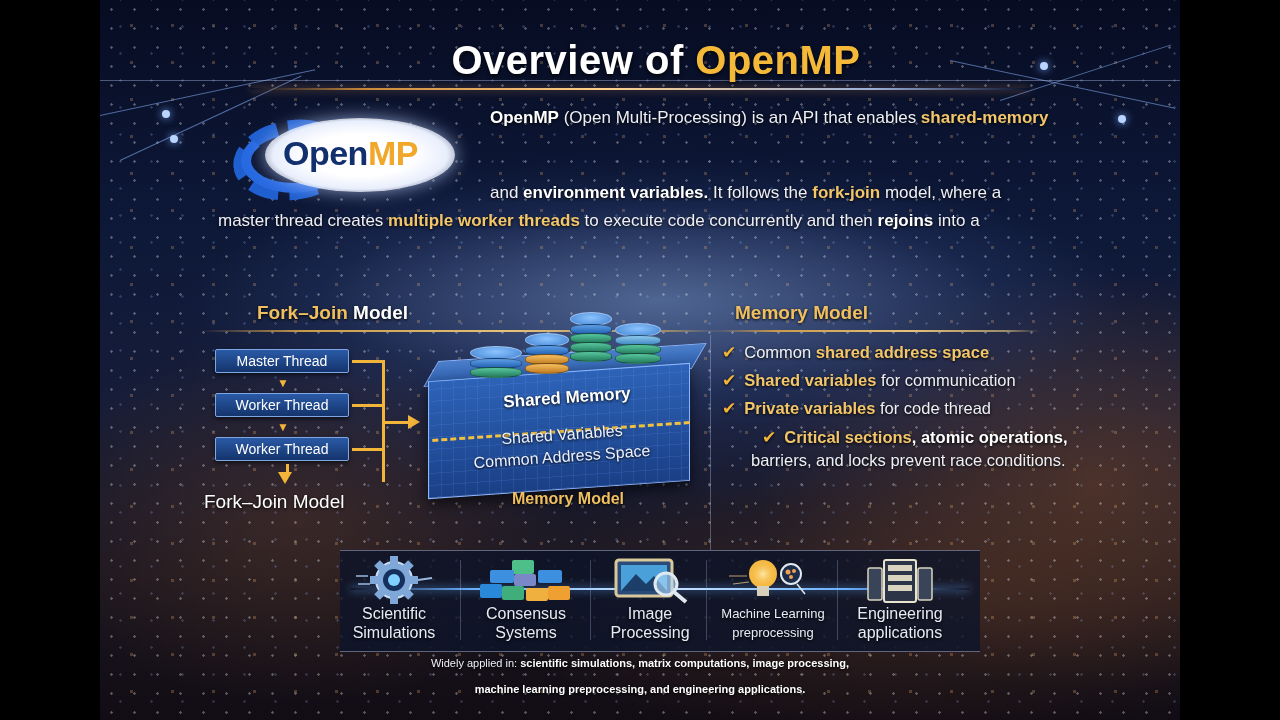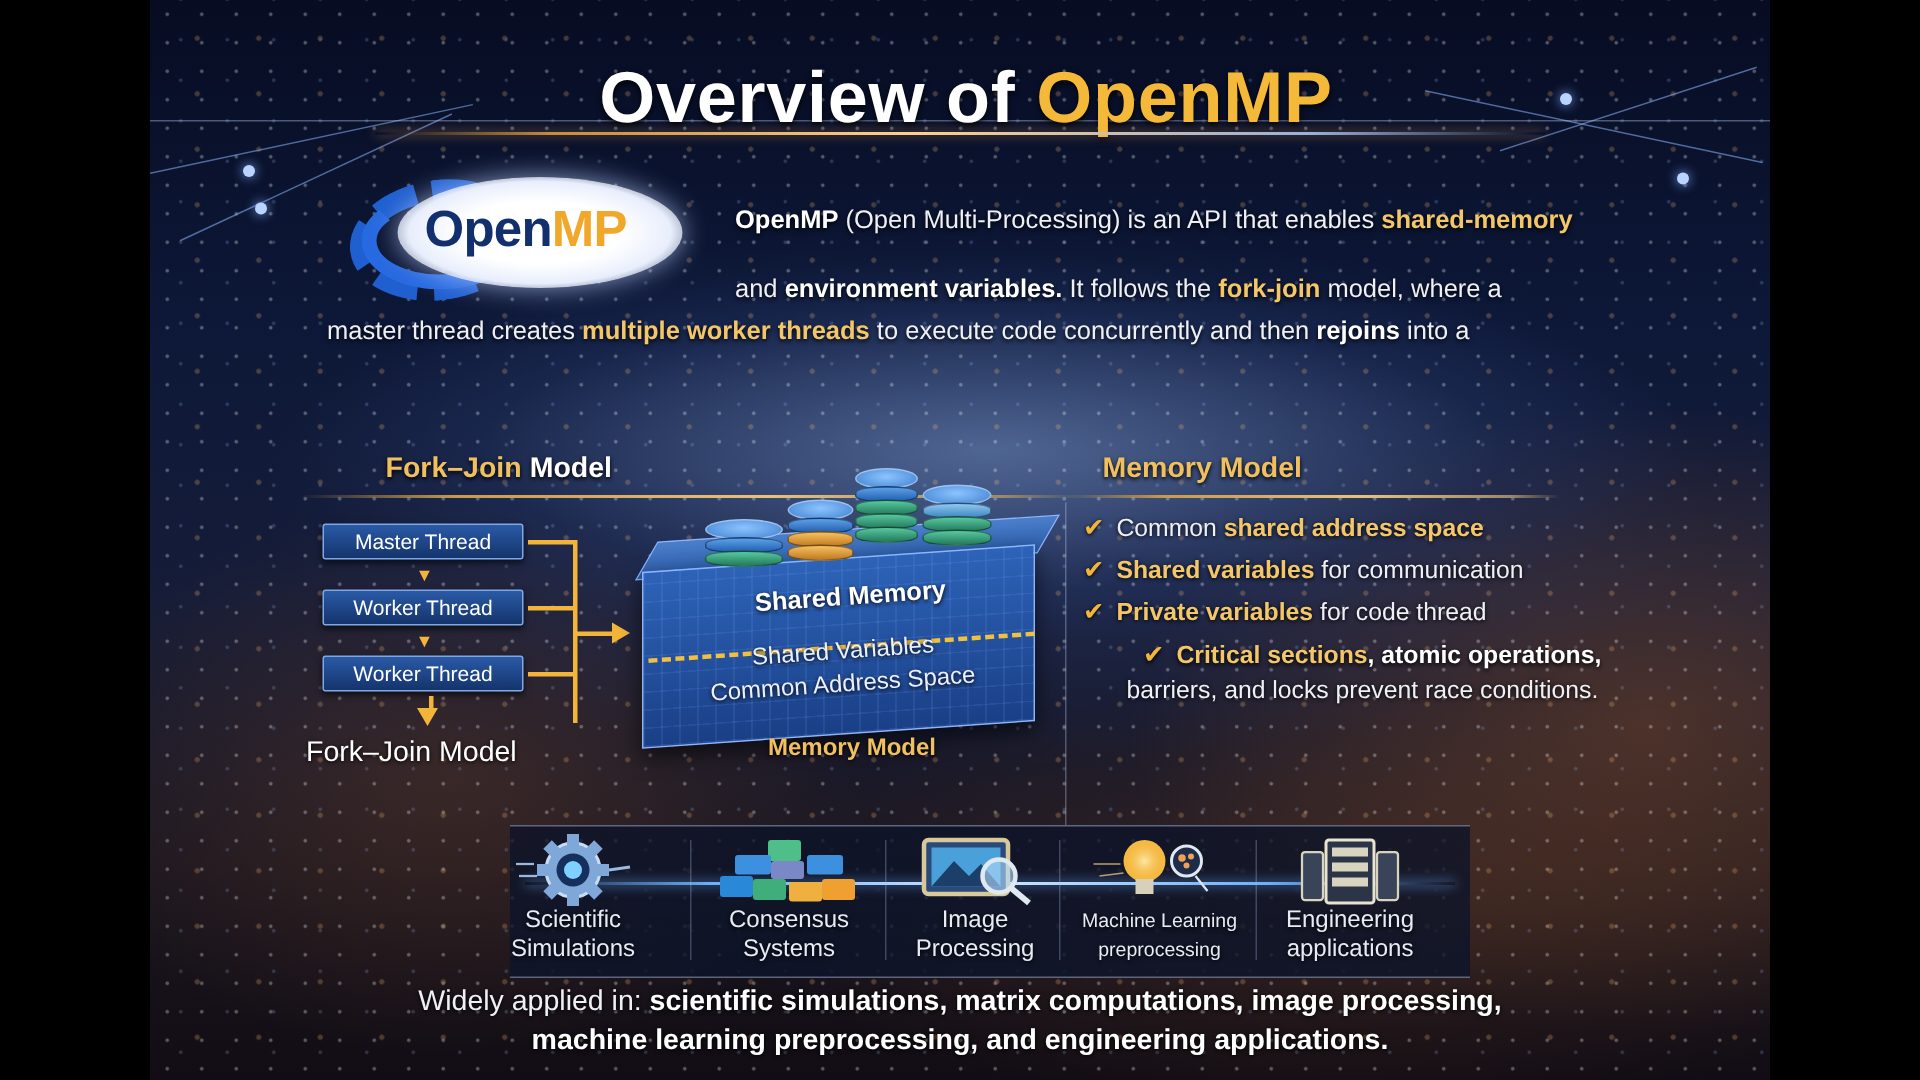--- a/index.html
+++ b/index.html
@@ -24,22 +24,22 @@
       radial-gradient(circle, rgba(150,190,255,0.4) 1px, transparent 1.5px);
     background-size: 23px 19px, 41px 37px, 31px 27px;
     background-position: 0 0, 11px 7px, 5px 13px;
     opacity: 0.55;
   }
   .net-line { position: absolute; height: 1px; background: rgba(140,180,255,0.55); transform-origin: left center; }
   .net-node { position: absolute; width: 8px; height: 8px; border-radius: 50%; background: #b9d4ff; box-shadow: 0 0 8px #7aa8ff; }
 
   
   .title {
-    position: absolute; left: 4px; width: 1080px; top: 38px; text-align: center;
-    font-size: 48px; font-weight: bold; color: #ffffff; letter-spacing: 0.5px;
+    position: absolute; left: 16px; width: 1080px; top: 38px; text-align: center;
+    font-size: 40px; font-weight: bold; color: #ffffff; letter-spacing: 0.5px;
     text-shadow: 0 2px 4px rgba(0,0,0,0.8);
   }
   .title .accent { color: #f5b93a; }
   .title-rule {
     position: absolute; left: 150px; width: 780px; top: 88px; height: 2px;
     background: linear-gradient(90deg, transparent, #c98a3a 15%, #ffd08a 45%, #9ab0d8 80%, transparent);
     box-shadow: 0 0 8px rgba(255,170,80,0.6);
   }
   .top-rule {
     position: absolute; left: 0; width: 1080px; top: 80px; height: 1px; background: rgba(180,200,240,0.4);
@@ -142,21 +142,21 @@
     border-top: 1px solid rgba(190,200,230,0.45); border-bottom: 1px solid rgba(190,200,230,0.45);
   }
   .app-glow { position: absolute; left: 250px; top: 588px; width: 620px; height: 2px; background: linear-gradient(90deg, transparent, #6ab0ff 20%, #cfe6ff 50%, #6ab0ff 80%, transparent); box-shadow: 0 0 8px #6ab0ff; }
   .app-sep { position: absolute; top: 560px; width: 1px; height: 80px; background: rgba(170,190,230,0.3); }
   .app-item { position: absolute; top: 556px; width: 120px; text-align: center; }
   .app-icon { position: relative; height: 48px; margin: 0 auto; }
   .app-label { color: #e6ebf5; font-size: 16px; line-height: 19px; text-shadow: 0 1px 3px #000; }
   .app-label.small { font-size: 13px; line-height: 19px; }
 
   
-  .footer { position: absolute; left: 0; width: 1080px; text-align: center; color: #eef0f6; font-size: 19px; text-shadow: 0 1px 3px #000; white-space: nowrap; }
+  .footer { position: absolute; left: 0; width: 1080px; text-align: center; color: #eef0f6; font-size: 11px; text-shadow: 0 1px 3px #000; white-space: nowrap; }
   .footer b { color: #ffffff; }
 </style>
 </head>
 <body>
 
 <div class="canvas">
   <div class="stars"></div>
 
   <div class="net-line" style="left:0;top:115px;width:220px;transform:rotate(-12deg);"></div>
   <div class="net-line" style="left:20px;top:160px;width:200px;transform:rotate(-25deg);"></div>
@@ -175,21 +175,21 @@
   <div class="title-rule"></div>
 
   <div class="logo">
     <div class="gear"></div>
     <div class="gear-inner"></div>
     <div class="oval"></div>
     <div class="text"><span>Open</span><span class="mp">MP</span></div>
   </div>
 
   <div class="intro" style="left:0;top:0;width:1080px;height:240px;">
-    <div class="intro-line" style="left:390px;top:132px;"><b>OpenMP</b><span> (Open Multi-Processing) is an API that enables </span><span class="hl">shared-memory</span></div>
+    <div class="intro-line" style="left:390px;top:103px;"><b>OpenMP</b><span> (Open Multi-Processing) is an API that enables </span><span class="hl">shared-memory</span></div>
     <div class="intro-line" style="left:390px;top:178px;"><span>and </span><b>environment variables.</b><span> It follows the </span><span class="hl">fork-join</span><span> model, where a</span></div>
     <div class="intro-line" style="left:118px;top:206px;"><span>master thread creates </span><span class="hl">multiple worker threads</span><span> to execute code concurrently and then </span><b>rejoins</b><span> into a</span></div>
   </div>
 
   <div class="sec-head" style="left:157px;top:302px;">
     <span class="gold">Fork–Join</span><span> Model</span>
   </div>
   <div class="sec-rule" style="left:100px;top:330px;width:520px;"></div>
 
   <div class="thread-box" style="top:349px;">Master Thread</div>
@@ -253,21 +253,21 @@
   <div class="mm-item" style="top:427px;margin-left:40px;"><span class="check">✔</span><span><span class="hl">Critical sections</span><b>, atomic operations,</b></span></div>
   <div class="mm-cont" style="top:451px;">barriers, and locks prevent race conditions.</div>
 
   <div class="app-band"></div>
   <div class="app-glow"></div>
   <div class="app-sep" style="left:360px;"></div>
   <div class="app-sep" style="left:490px;"></div>
   <div class="app-sep" style="left:606px;"></div>
   <div class="app-sep" style="left:737px;"></div>
 
-  <div class="app-item" style="left:222px;">
+  <div class="app-item" style="left:234px;">
     <div class="app-icon">
       <svg width="80" height="48" viewBox="0 0 80 48">
         <g transform="translate(40,24)">
           <circle r="18" fill="#7fa8d8" stroke="#c8dcf5" stroke-width="2"></circle>
           <g fill="#7fa8d8">
             <rect x="-4" y="-24" width="8" height="8"></rect>
               <rect x="-4" y="16" width="8" height="8"></rect>
             <rect x="-24" y="-4" width="8" height="8"></rect>
               <rect x="16" y="-4" width="8" height="8"></rect>
             <rect x="-4" y="-24" width="8" height="8" transform="rotate(45)"></rect>

